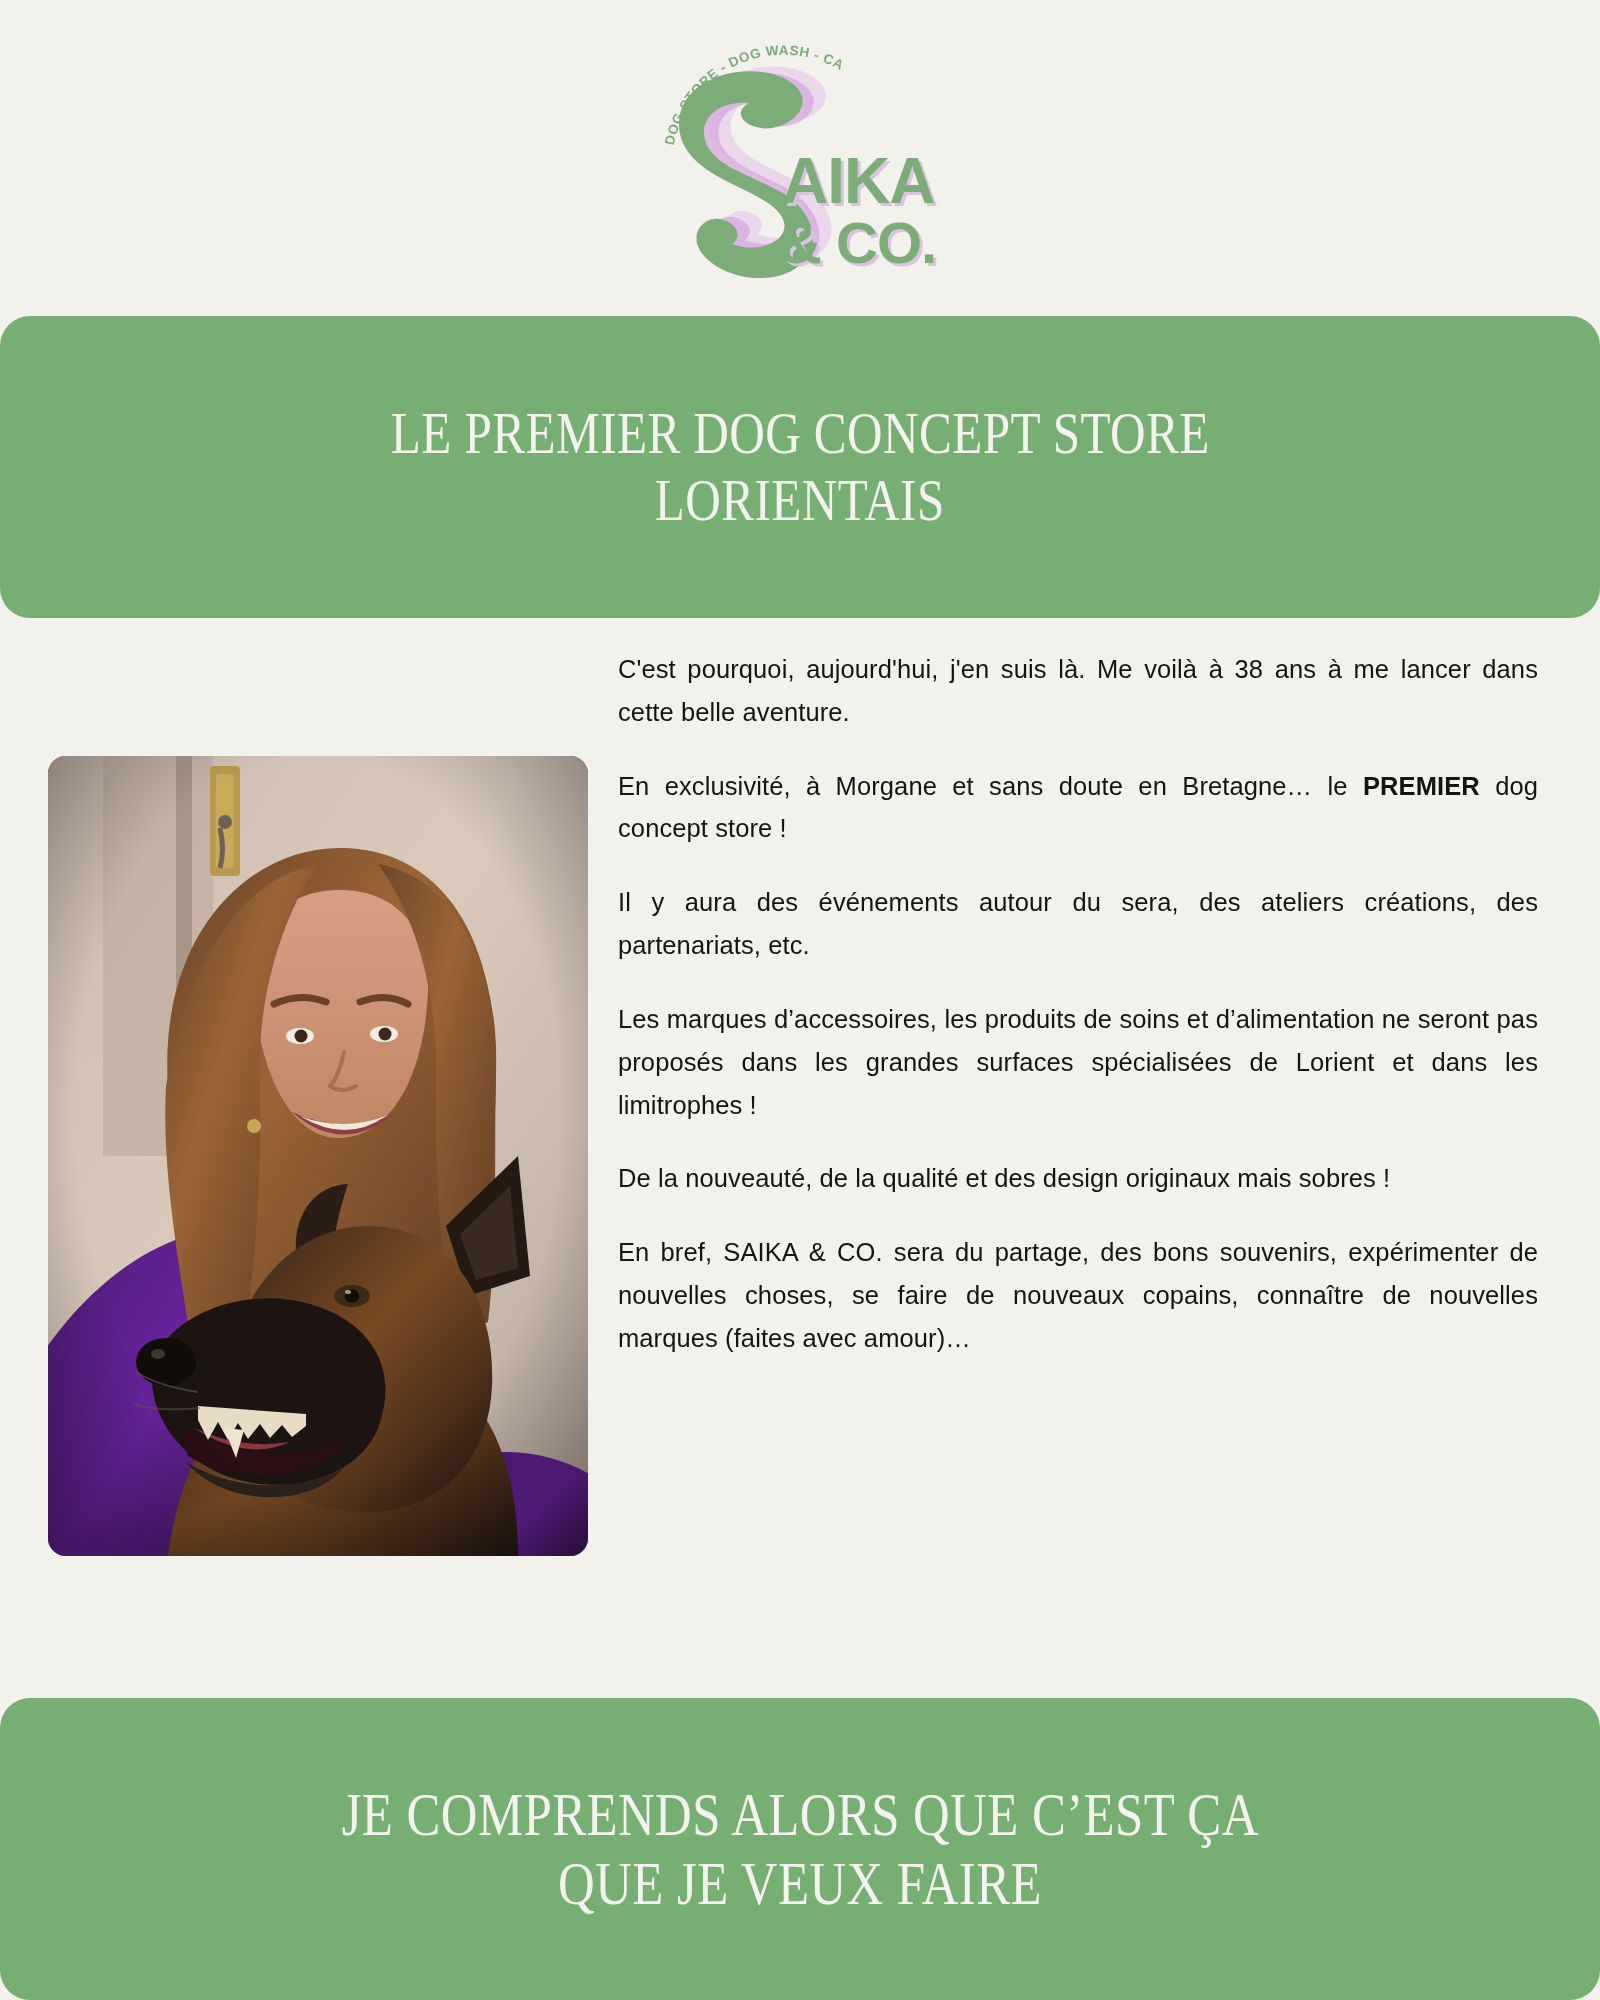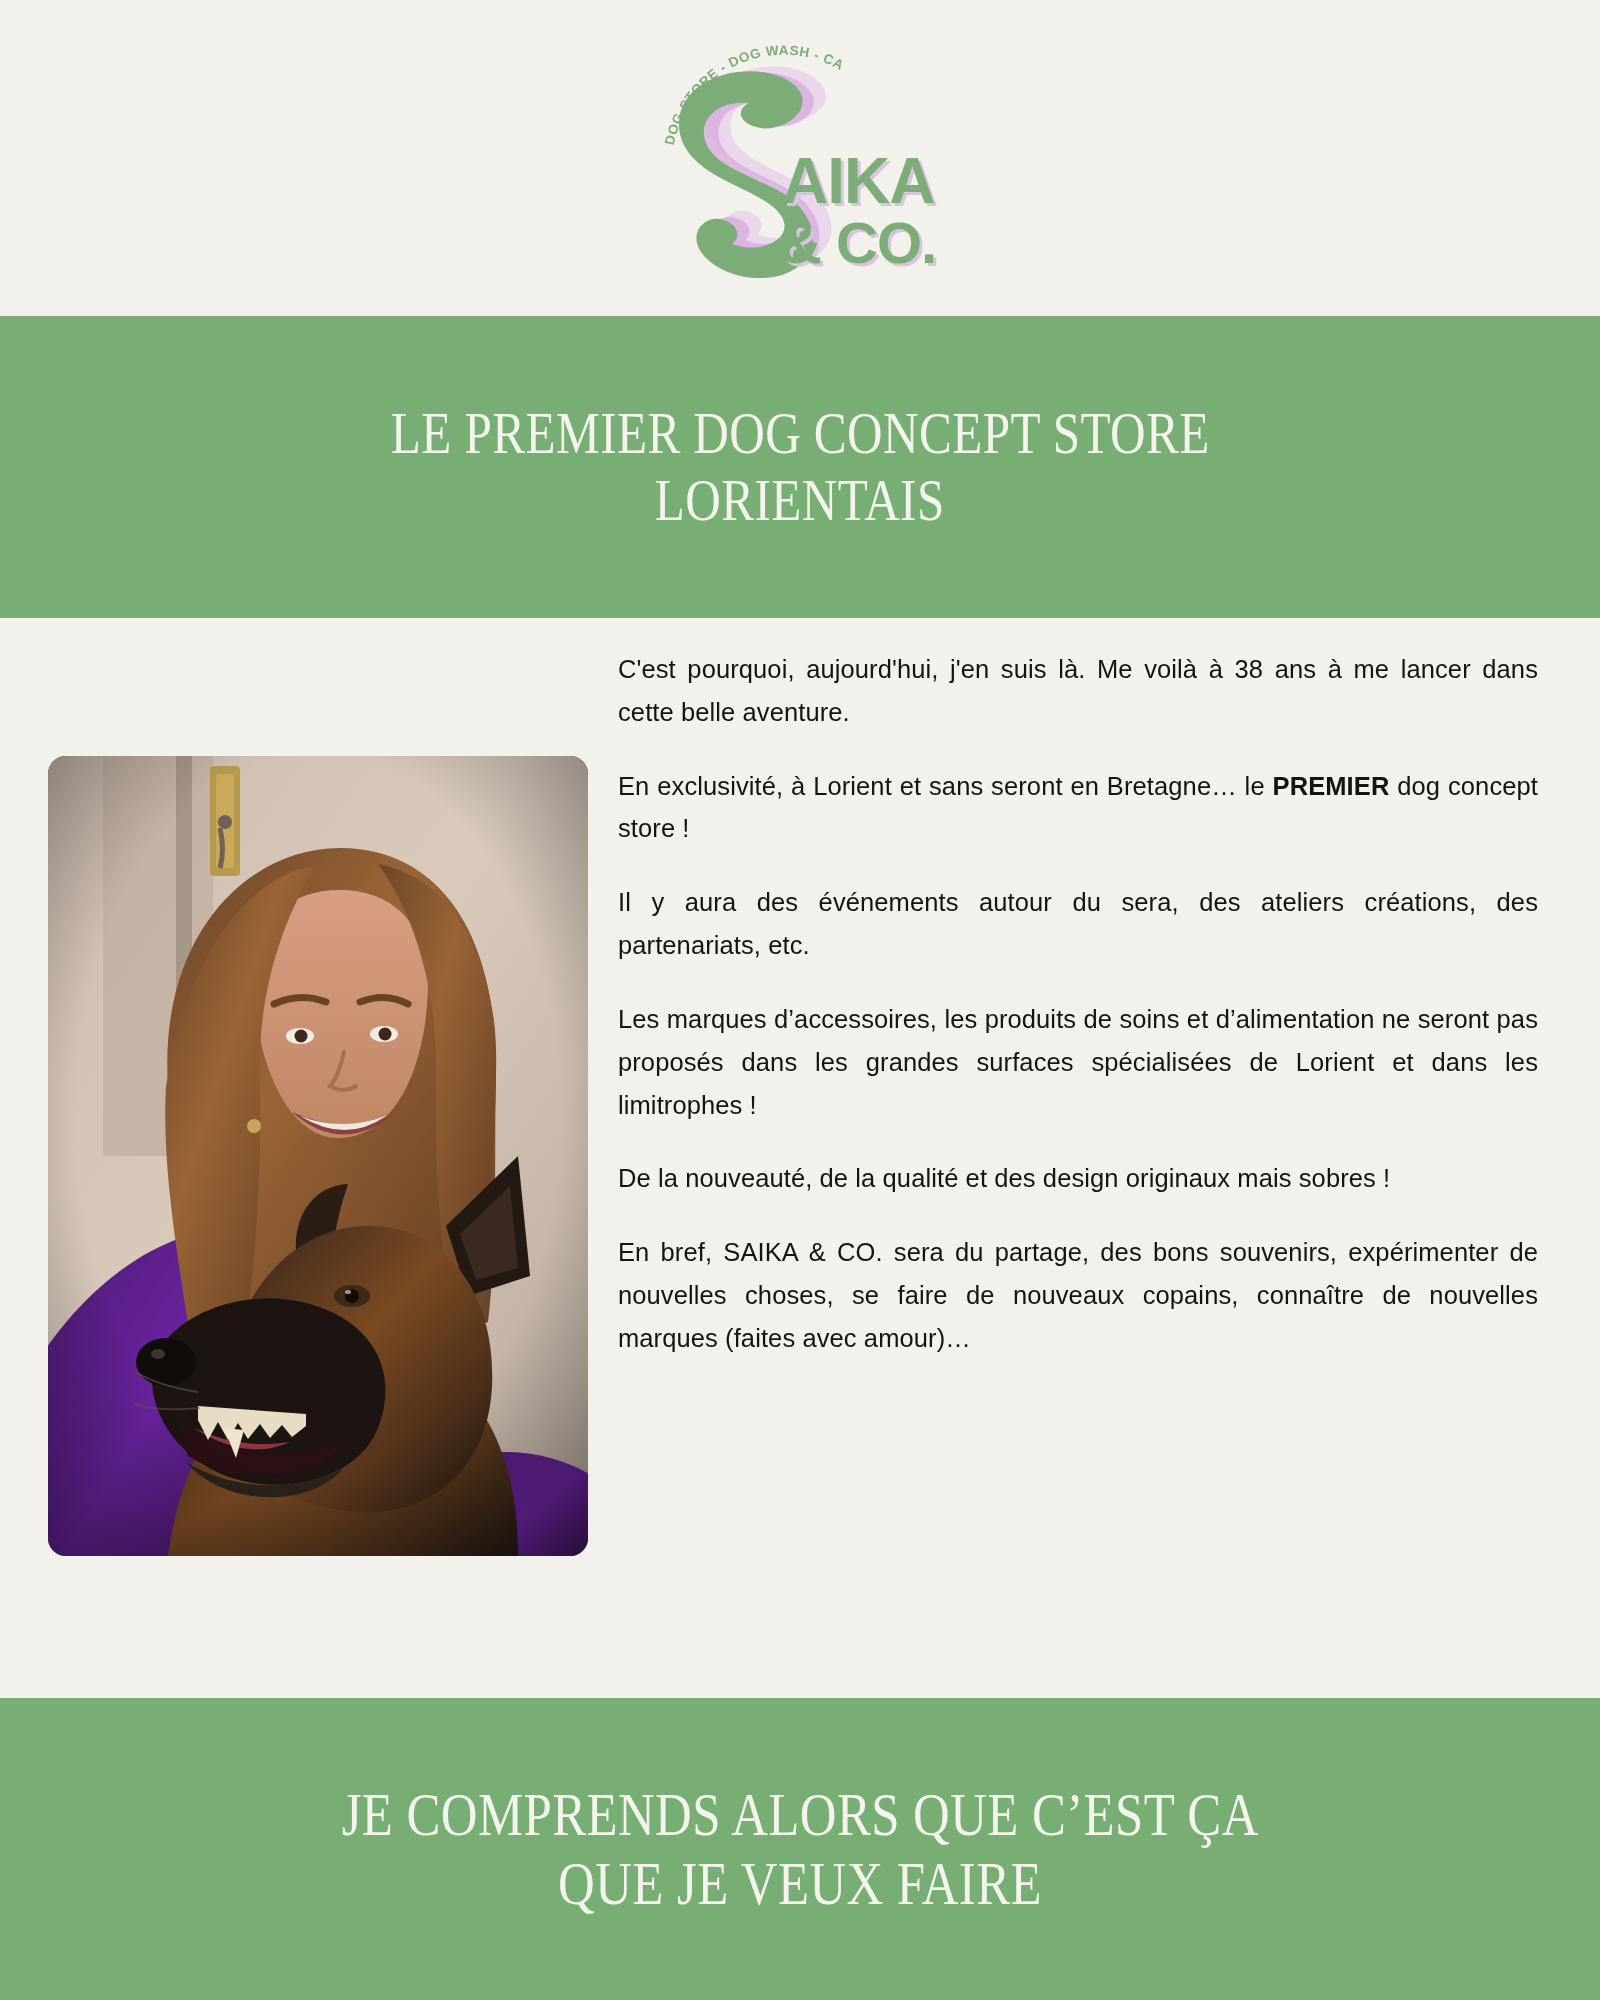--- a/index.html
+++ b/index.html
@@ -38,20 +38,21 @@
   .banner {
     position: absolute;
     left: 0;
     width: 1600px;
     background: #76ae74;
     display: flex;
     flex-direction: column;
     align-items: center;
     justify-content: center;
     box-sizing: border-box;
+    border-radius: 30px;
   }
   .banner-top { top: 316px; height: 302px; }
   .banner-bottom { top: 1698px; height: 302px; }
 
   .banner-line {
     color: #f4f3ee;
     font-family: "Liberation Serif", serif;
     font-weight: 400;
     letter-spacing: 0.5px;
     text-align: center;
@@ -266,21 +267,21 @@
         <path d="M 150 636 q -40 -6 -62 -20" stroke="#6a5a4a" stroke-width="2" fill="none" opacity="0.6"></path>
         <path d="M 152 652 q -44 4 -66 -4" stroke="#6a5a4a" stroke-width="2" fill="none" opacity="0.5"></path>
       </g>
 
       <rect x="0" y="0" width="540" height="800" fill="url(#vign)"></rect>
     </svg>
   </div>
 
   <div class="text-col">
     <p class="para">C'est pourquoi, aujourd'hui, j'en suis là. Me voilà à 38 ans à me lancer dans cette belle aventure.</p>
-    <p class="para"><span>En exclusivité, à Lorient et sans seront en Bretagne… le </span><b>PREMIER</b><span> dog concept store !</span></p>
+    <p class="para"><span>En exclusivité, à Morgane et sans doute en Bretagne… le </span><b>PREMIER</b><span> dog concept store !</span></p>
     <p class="para">Il y aura des événements autour du sera, des ateliers créations, des partenariats, etc.</p>
     <p class="para">Les marques d’accessoires, les produits de soins et d’alimentation ne seront pas proposés dans les grandes surfaces spécialisées de Lorient et dans les limitrophes !</p>
     <p class="para">De la nouveauté, de la qualité et des design originaux mais sobres !</p>
     <p class="para">En bref, SAIKA &amp; CO. sera du partage, des bons souvenirs, expérimenter de nouvelles choses, se faire de nouveaux copains, connaître de nouvelles marques (faites avec amour)…</p>
   </div>
 </div>
 
 <div class="banner banner-bottom">
   <div class="banner-line">JE COMPRENDS ALORS QUE C’EST ÇA</div>
   <div class="banner-line">QUE JE VEUX FAIRE</div>

